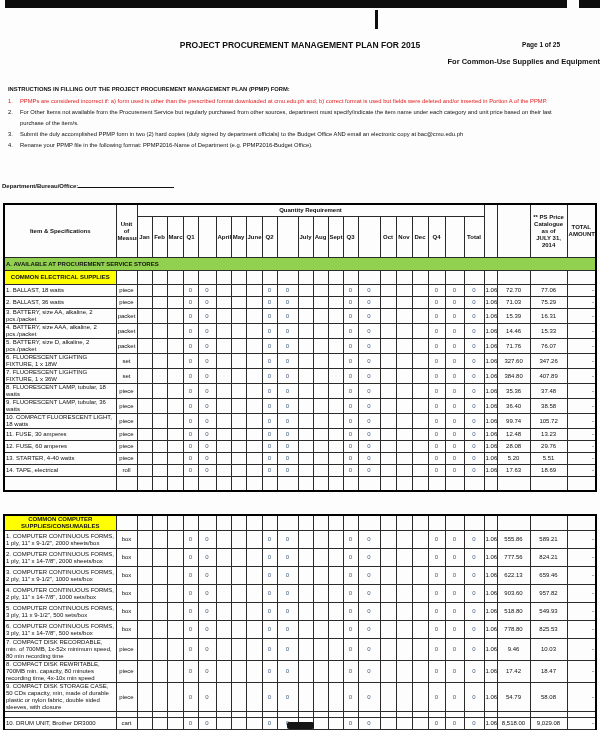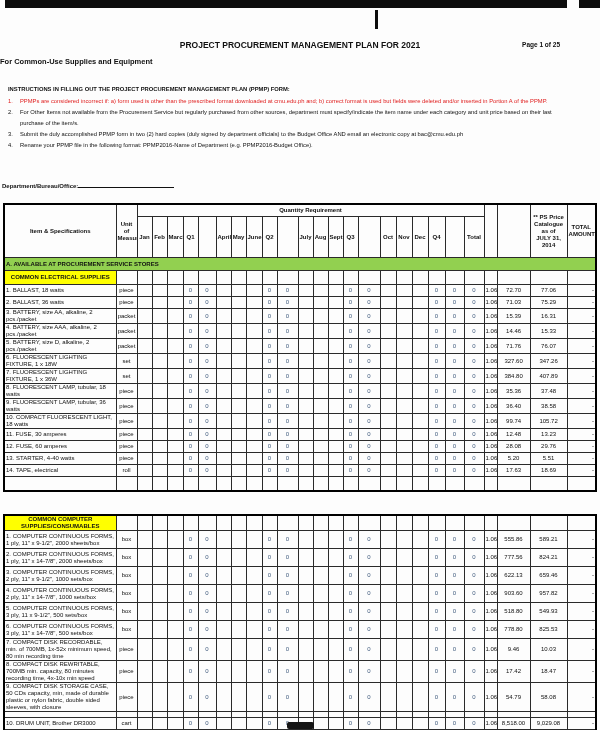--- a/index.html
+++ b/index.html
@@ -3,21 +3,21 @@
 <meta charset="utf-8">
 <style>
   html,body{margin:0;padding:0;}
   body{width:600px;height:730px;background:#fdfdfd;position:relative;
        font-family:"Liberation Sans",sans-serif;color:#111;overflow:hidden;}
   .topbar{position:absolute;top:0;left:5px;width:595px;height:8px;background:#0d0d0d;}
   .topbar-notch{position:absolute;top:0;left:567px;width:12px;height:8px;background:#fdfdfd;}
   .top-tick{position:absolute;top:10px;left:375px;width:3px;height:19px;background:#0d0d0d;}
   .doc-title{position:absolute;top:40px;left:0;width:100%;text-align:center;
              font-size:8.5px;font-weight:bold;}
-  .doc-subtitle{position:absolute;top:57px;left:0;width:100%;text-align:left;
+  .doc-subtitle{position:absolute;top:57px;left:0;width:100%;text-align:right;
                 font-size:7.5px;font-weight:bold;}
   .page-label{position:absolute;top:41px;right:40px;font-size:6.5px;font-weight:bold;}
   .instructions{position:absolute;top:84px;left:8px;width:552px;font-size:5.8px;line-height:11px;}
   .instr-heading{font-weight:bold;margin-bottom:1px;}
   .instr-item{display:flex;}
   .instr-num{width:12px;flex:0 0 12px;}
   .instr-red{color:#e02020;}
   .dept-line{position:absolute;top:181px;left:2px;font-size:6px;font-weight:bold;}
   .dept-underline{display:inline-block;width:96px;border-bottom:1px solid #111;height:6px;}
   .table-area{position:absolute;top:203px;left:3px;width:594px;}
@@ -48,21 +48,21 @@
   .bottom-smudge{position:absolute;top:722px;left:287px;width:27px;height:7px;
       background:#151515;border-radius:2px;}
 </style>
 </head>
 <body>
 
 <div class="topbar"></div>
 <div class="topbar-notch"></div>
 <div class="top-tick"></div>
 
-<div class="doc-title">PROJECT PROCUREMENT MANAGEMENT PLAN FOR 2021</div>
+<div class="doc-title">PROJECT PROCUREMENT MANAGEMENT PLAN FOR 2015</div>
 <div class="page-label">Page 1 of 25</div>
 <div class="doc-subtitle">For Common-Use Supplies and Equipment</div>
 
 <div class="instructions">
   <div class="instr-heading">INSTRUCTIONS IN FILLING OUT THE PROJECT PROCUREMENT MANAGEMENT PLAN (PPMP) FORM:</div>
   <div id="instr-list">
       <div class="instr-item instr-red">
         <span class="instr-num">1.</span>
         <span>PPMPs are considered incorrect if: a) form used is other than the prescribed format downloaded at  cmu.edu.ph and; b) correct format is used but fields were deleted and/or inserted in Portion A of the PPMP.</span>
       </div>

